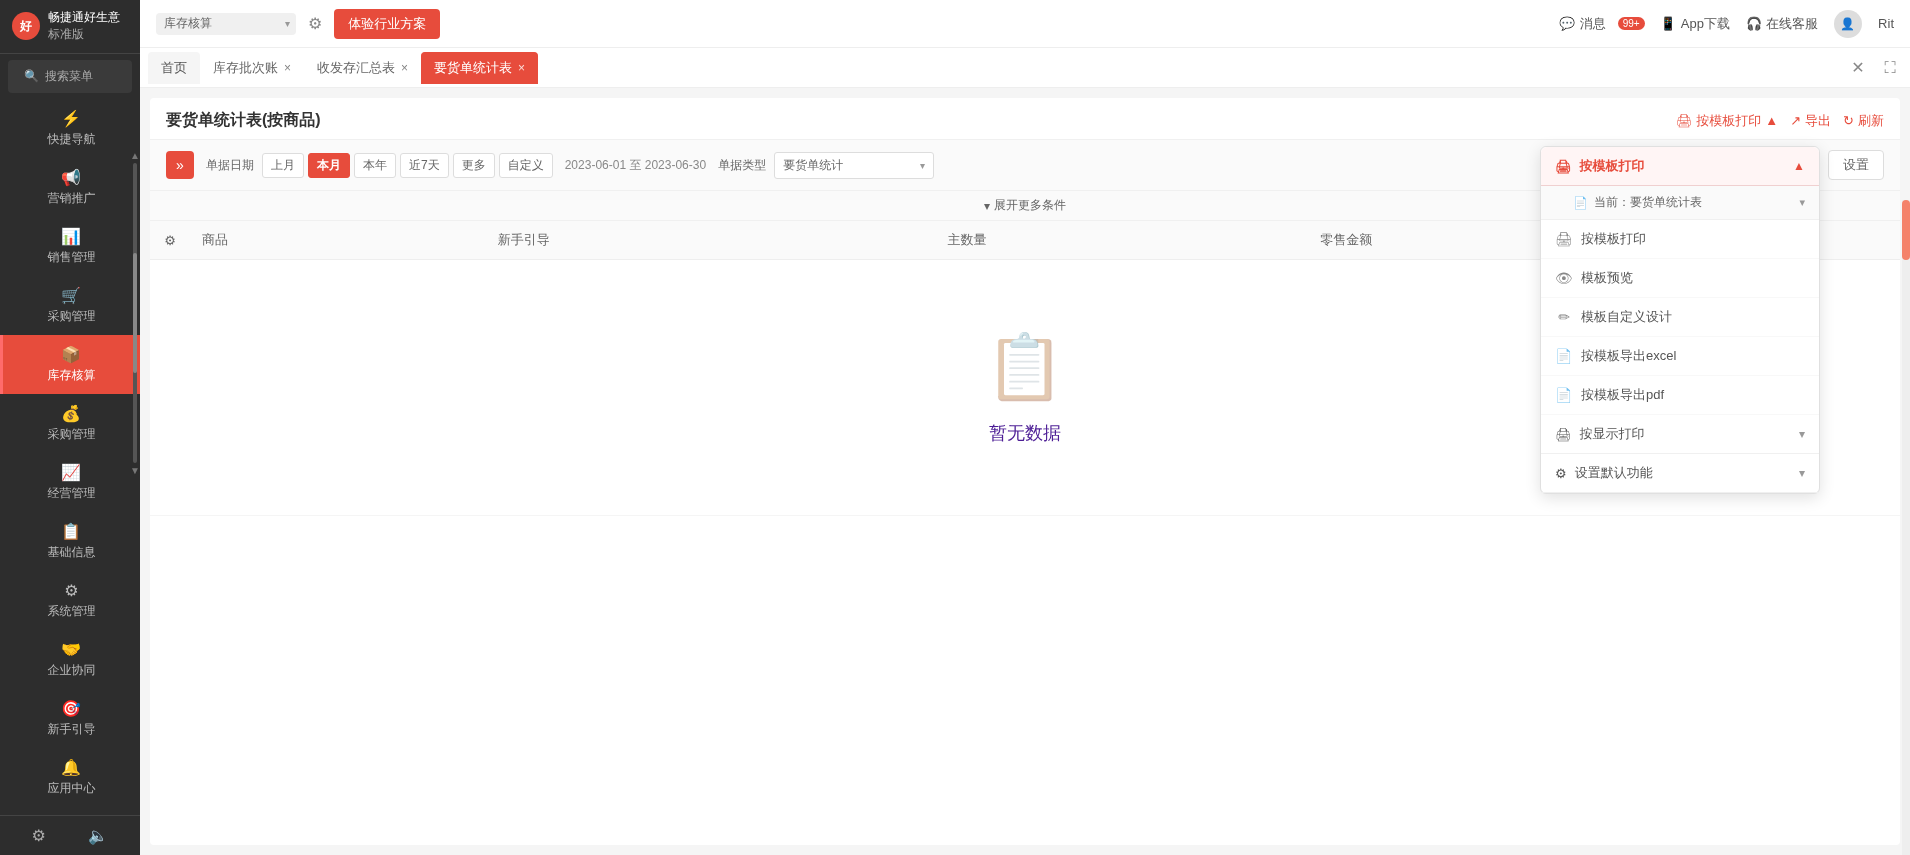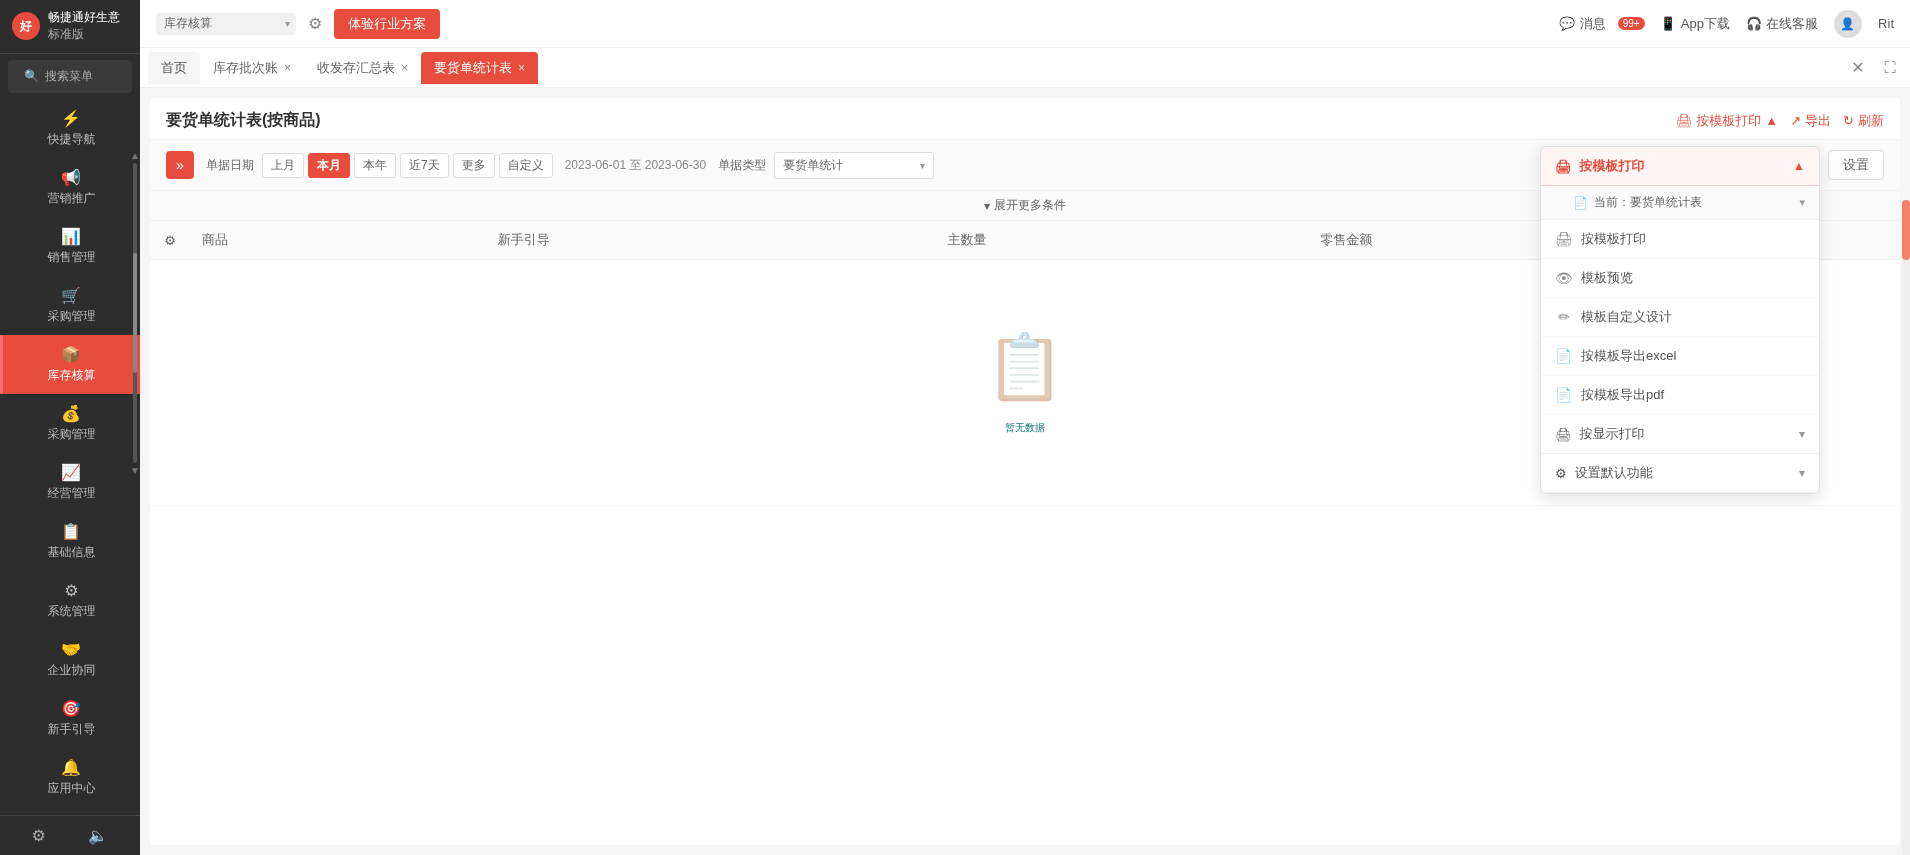--- a/index.html
+++ b/index.html
@@ -309,21 +309,21 @@
 
     
     .empty-state {
       display: flex;
       flex-direction: column;
       align-items: center;
       justify-content: center;
       padding: 60px 0;
       color: #999;
     }
-    .empty-text { font-size: 10px; color: #0f766e; font-family: Liberation Serif, serif; }
+    .empty-text { font-size: 18px; color: #4c1d95; font-family: Liberation Serif, serif; }
 
     
     .dropdown-panel {
       position: absolute;
       top: 48px;
       right: 80px;
       width: 280px;
       background: #fff;
       border: 1px solid #e0e0e0;
       border-radius: 6px;

